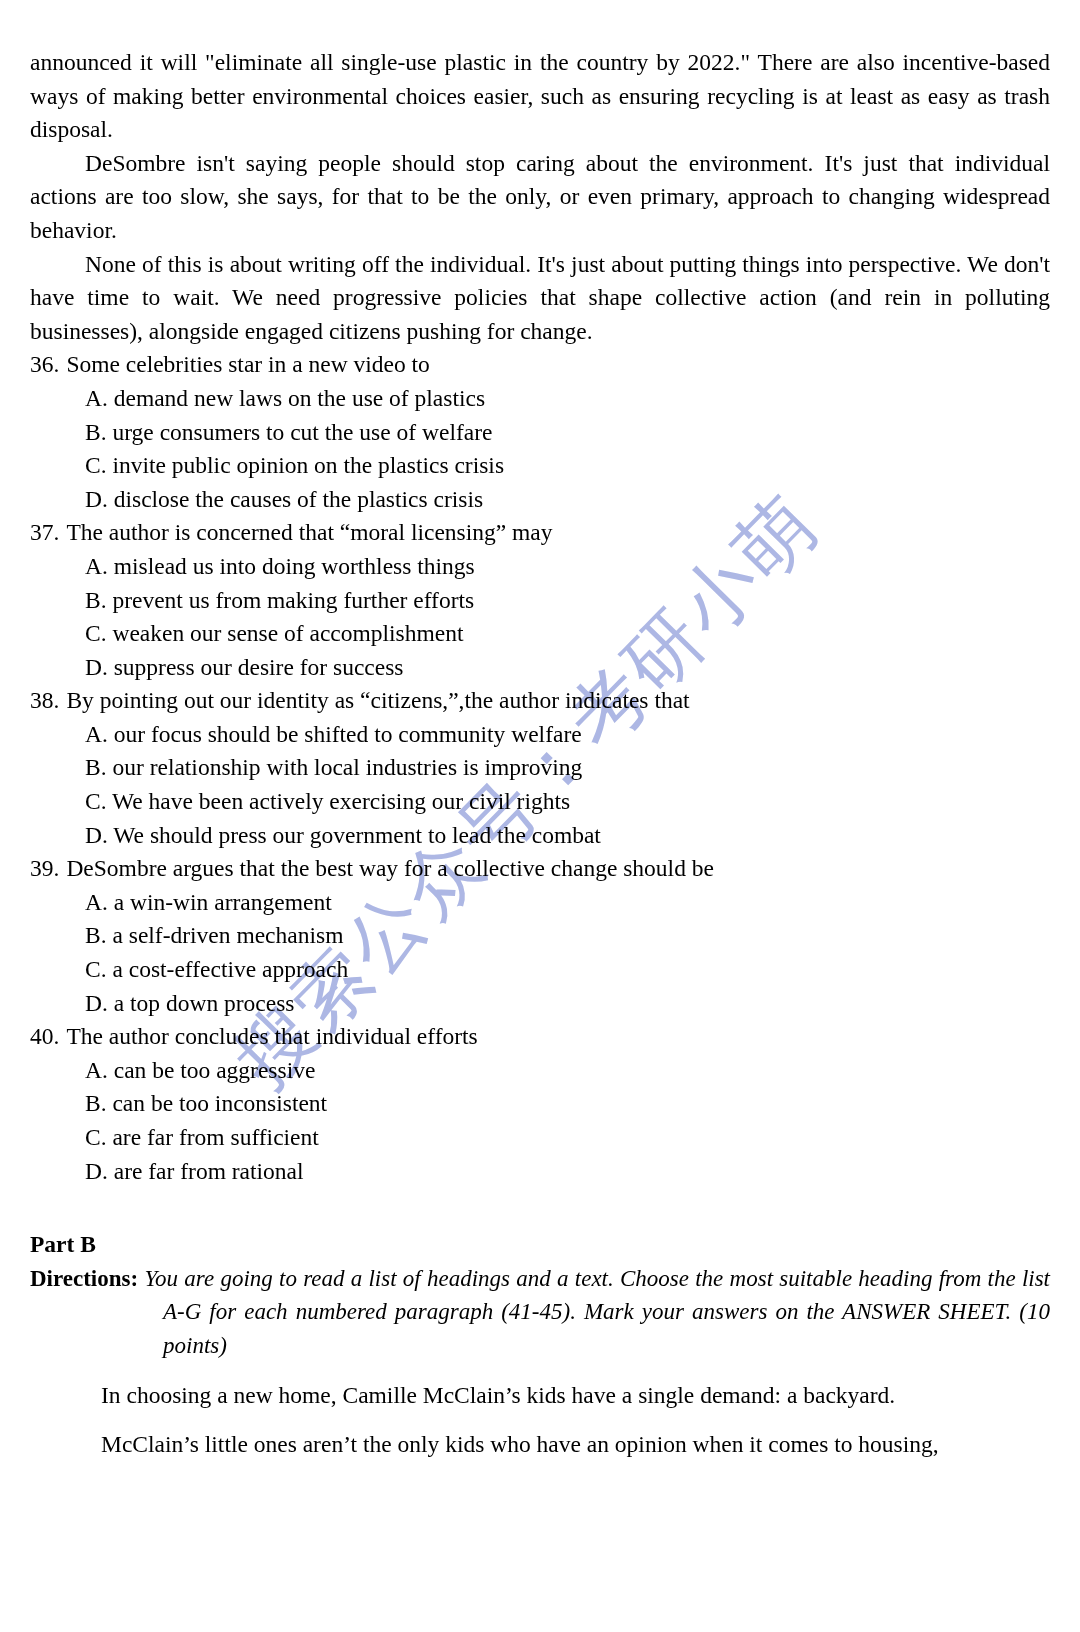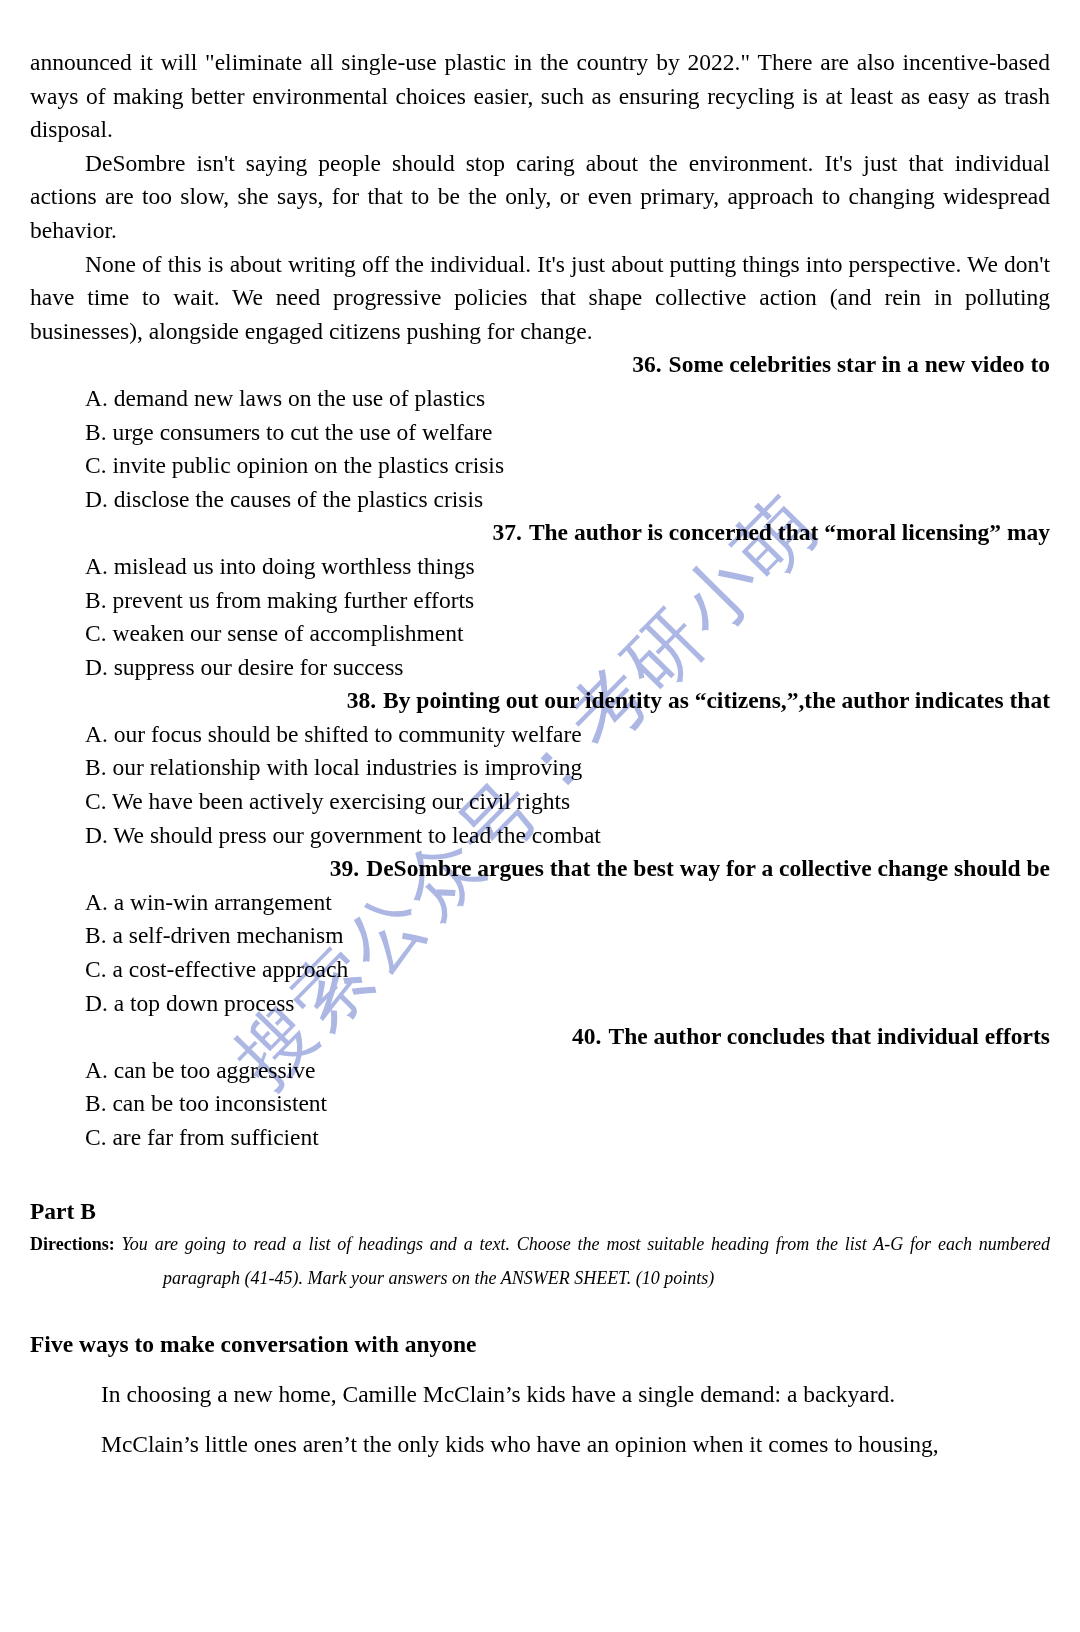--- a/index.html
+++ b/index.html
@@ -43,37 +43,36 @@
     text-align: justify;
   }
   p.first-indent {
     text-indent: 55px;
   }
   .question {
     font-size: 23.5px;
     line-height: 33.6px;
   }
   .q-stem {
-    font-weight: bold;
-    text-align: right;
+    font-weight: normal;
   }
   .q-stem .q-text {
     margin-left: 7px;
   }
   .option {
     margin-left: 55px;
   }
   .part-heading {
     font-weight: bold;
     font-size: 23.5px;
     line-height: 33.6px;
     margin-top: 40px;
   }
   .directions {
-    font-size: 18px;
+    font-size: 23px;
     line-height: 33.6px;
     text-align: justify;
     padding-left: 133px;
     text-indent: -133px;
   }
   .directions .dir-label {
     font-weight: bold;
   }
   .directions .dir-text {
     font-style: italic;
@@ -135,27 +134,27 @@
       <div class="option">B. a self-driven mechanism</div>
       <div class="option">C. a cost-effective approach</div>
       <div class="option">D. a top down process</div>
     </div>
 
     <div class="question">
       <div class="q-stem"><span>40.</span><span class="q-text">The author concludes that individual efforts</span></div>
       <div class="option">A. can be too aggressive</div>
       <div class="option">B. can be too inconsistent</div>
       <div class="option">C. are far from sufficient</div>
+      <div class="option">D. are far from rational</div>
     </div>
 
     <div class="part-heading">Part B</div>
 
     <div class="directions">
       <span class="dir-label">Directions:</span>
       <span class="dir-text">You are going to read a list of headings and a text. Choose the most suitable heading from the list A-G for each numbered paragraph (41-45). Mark your answers on the ANSWER SHEET. (10 points)</span>
     </div>
 
-    <div class="passage-title">Five ways to make conversation with anyone</div>
     <p class="passage-line">In choosing a new home, Camille McClain’s kids have a single demand: a backyard.</p>
     <p class="passage-line">McClain’s little ones aren’t the only kids who have an opinion when it comes to housing,</p>
 
   </div>
 </div>
 
 </body></html>

